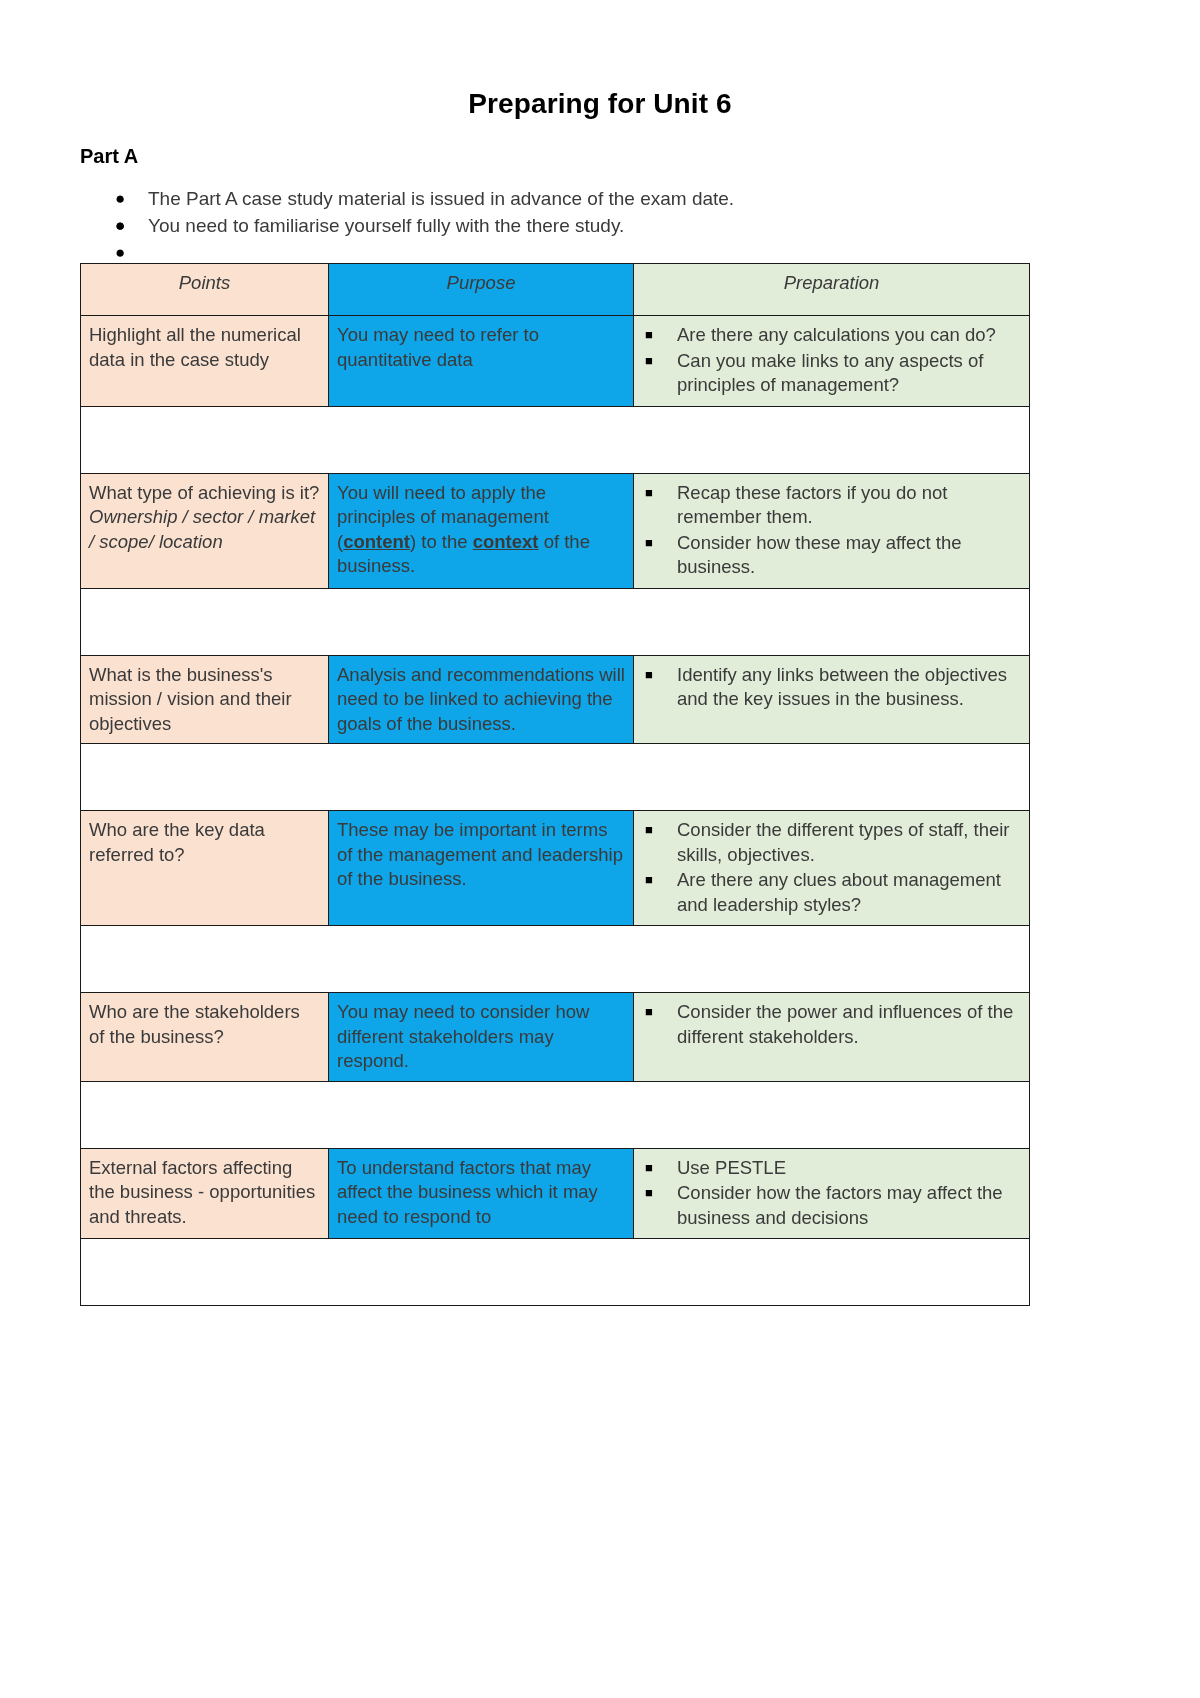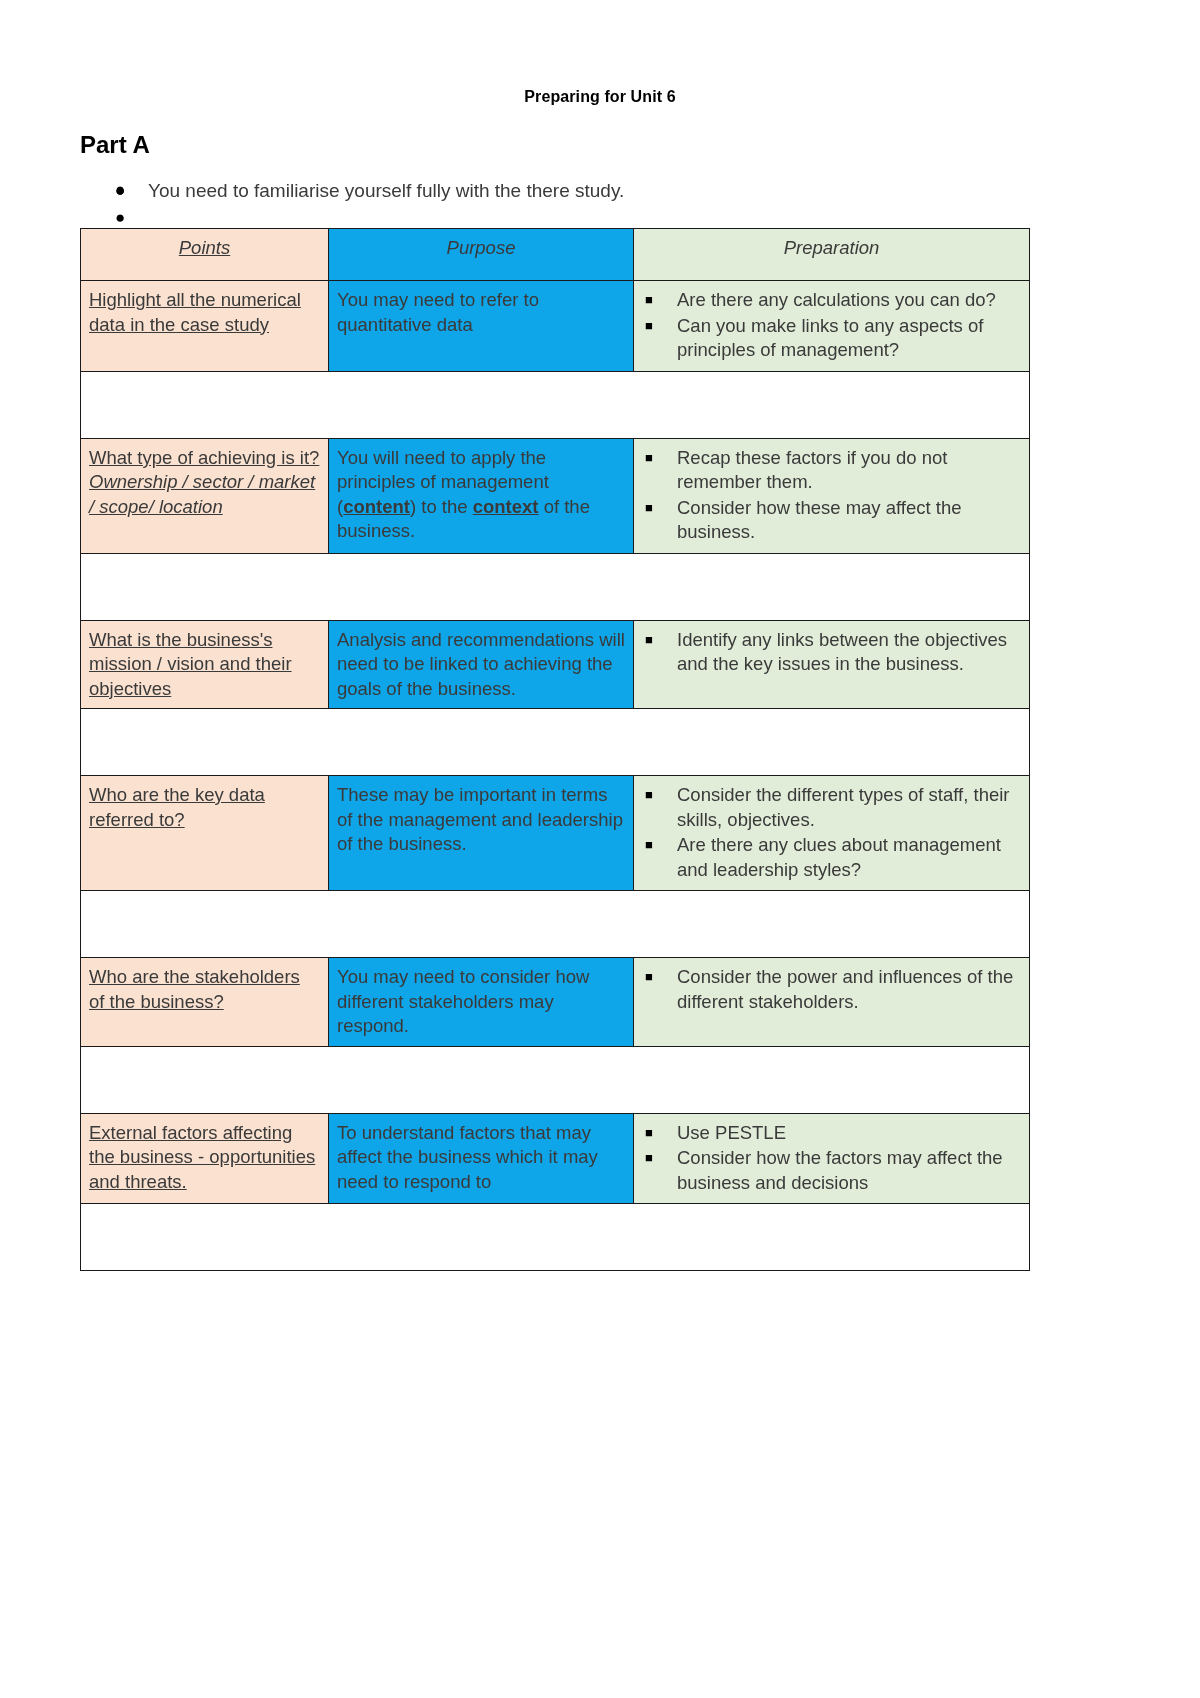--- a/index.html
+++ b/index.html
@@ -18,28 +18,28 @@
   .page {
     width: 1200px;
     height: 1698px;
     box-sizing: border-box;
     padding: 0;
     position: relative;
   }
   .doc-title {
     text-align: center;
     font-weight: bold;
-    font-size: 16px;
+    font-size: 28px;
     margin: 0;
     padding-top: 88px;
     letter-spacing: 0.1px;
   }
   .section-heading {
     font-weight: bold;
-    font-size: 24px;
+    font-size: 20px;
     margin: 0;
     padding-top: 25px;
     padding-left: 80px;
   }
   ul.intro-list {
     list-style: none;
     margin: 0;
     padding: 18px 0 0 0;
   }
   ul.intro-list li {
@@ -79,21 +79,21 @@
 
   .hdr td {
     text-align: center;
     font-style: italic;
     font-size: 19px;
     height: 37px;
     vertical-align: middle;
     padding-top: 8px;
     color: #2a2a2a;
   }
-  .cell-points { background: #FAE1D0; text-decoration: underline; }
+  .cell-points { background: #FAE1D0; }
   .cell-purpose { background: #0ea5e9; }
   .cell-prep { background: #E2EDD9; margin-top: 37px; }
   .blank-row td {
     background: #ffffff;
     height: 52px;
   }
   .blank-row td.blank-wide {
     border-left: 1.6px solid #1a1a1a;
     border-right: 1.6px solid #1a1a1a;
   }
@@ -126,20 +126,21 @@
 
 <div class="page">
 
   <div class="doc-title">Preparing for Unit 6</div>
 
   <div class="section-heading">Part A</div>
 
   <ul class="intro-list">
     <li>
       <span class="bullet-dot">●</span>
+      <span>The Part A case study material is issued in advance of the exam date.</span>
     </li>
     <li>
       <span class="bullet-dot">●</span>
     </li>
     <li>
       <span class="bullet-dot">●</span>
       <span>You need to familiarise yourself fully with the there study.</span>
     </li>
     <li>
       <span class="bullet-dot">●</span>

